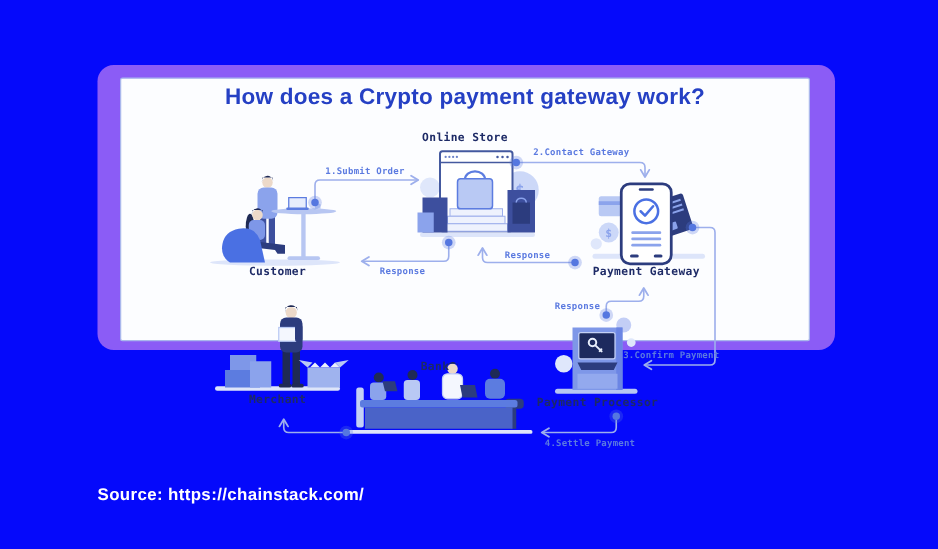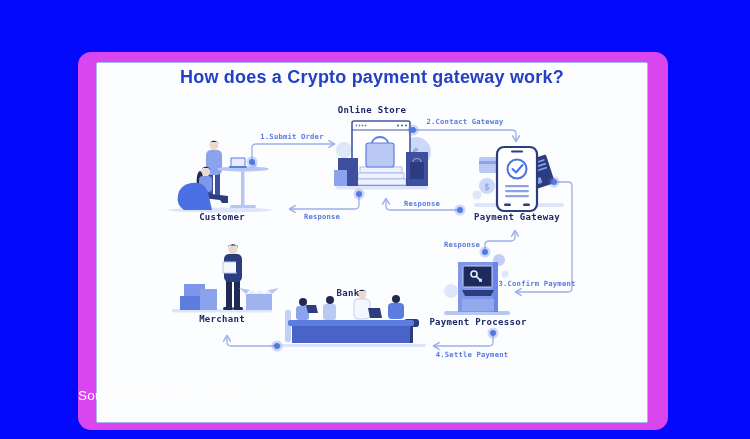--- a/index.html
+++ b/index.html
@@ -2,35 +2,35 @@
 <html><head>
 <meta charset="utf-8">
 <style>
   html,body{margin:0;padding:0;}
   body{
     width:750px;height:439px;position:relative;overflow:hidden;
     background:#0509fb;
     font-family:"Liberation Sans", sans-serif;
   }
   .card{
-    position:absolute;left:78px;top:52px;width:590px;height:378px;
-    background:#d946ef;border-radius:13px;
+    position:absolute;left:78px;top:52px;width:590px;height:228px;
+    background:#8b5cf6;border-radius:13px;
   }
   .panel{
     position:absolute;left:18px;right:20px;top:10px;bottom:7px;
     border:1px solid #a9b7ec;background:#fcfdff;border-radius:2px;
   }
   .title{
     position:absolute;left:0;right:0;top:4px;text-align:center;
     font-size:18px;font-weight:bold;color:#2540c4;letter-spacing:0.2px;
   }
   .diagram-svg{position:absolute;left:0;top:0;width:750px;height:439px;}
   .source{
     position:absolute;left:78px;top:388px;color:#ffffff;
-    font-size:13.5px;font-weight:400;letter-spacing:0.3px;
+    font-size:13.5px;font-weight:700;letter-spacing:0.3px;
   }
   text.node-label{
     font-family:"DejaVu Sans Mono", monospace;font-weight:bold;
     fill:#1d2a66;font-size:9px;letter-spacing:0.3px;
   }
   text.flow-label{
     font-family:"DejaVu Sans Mono", monospace;font-weight:bold;
     fill:#5b7ae0;font-size:7.2px;letter-spacing:0.2px;
   }
   text.coin{

